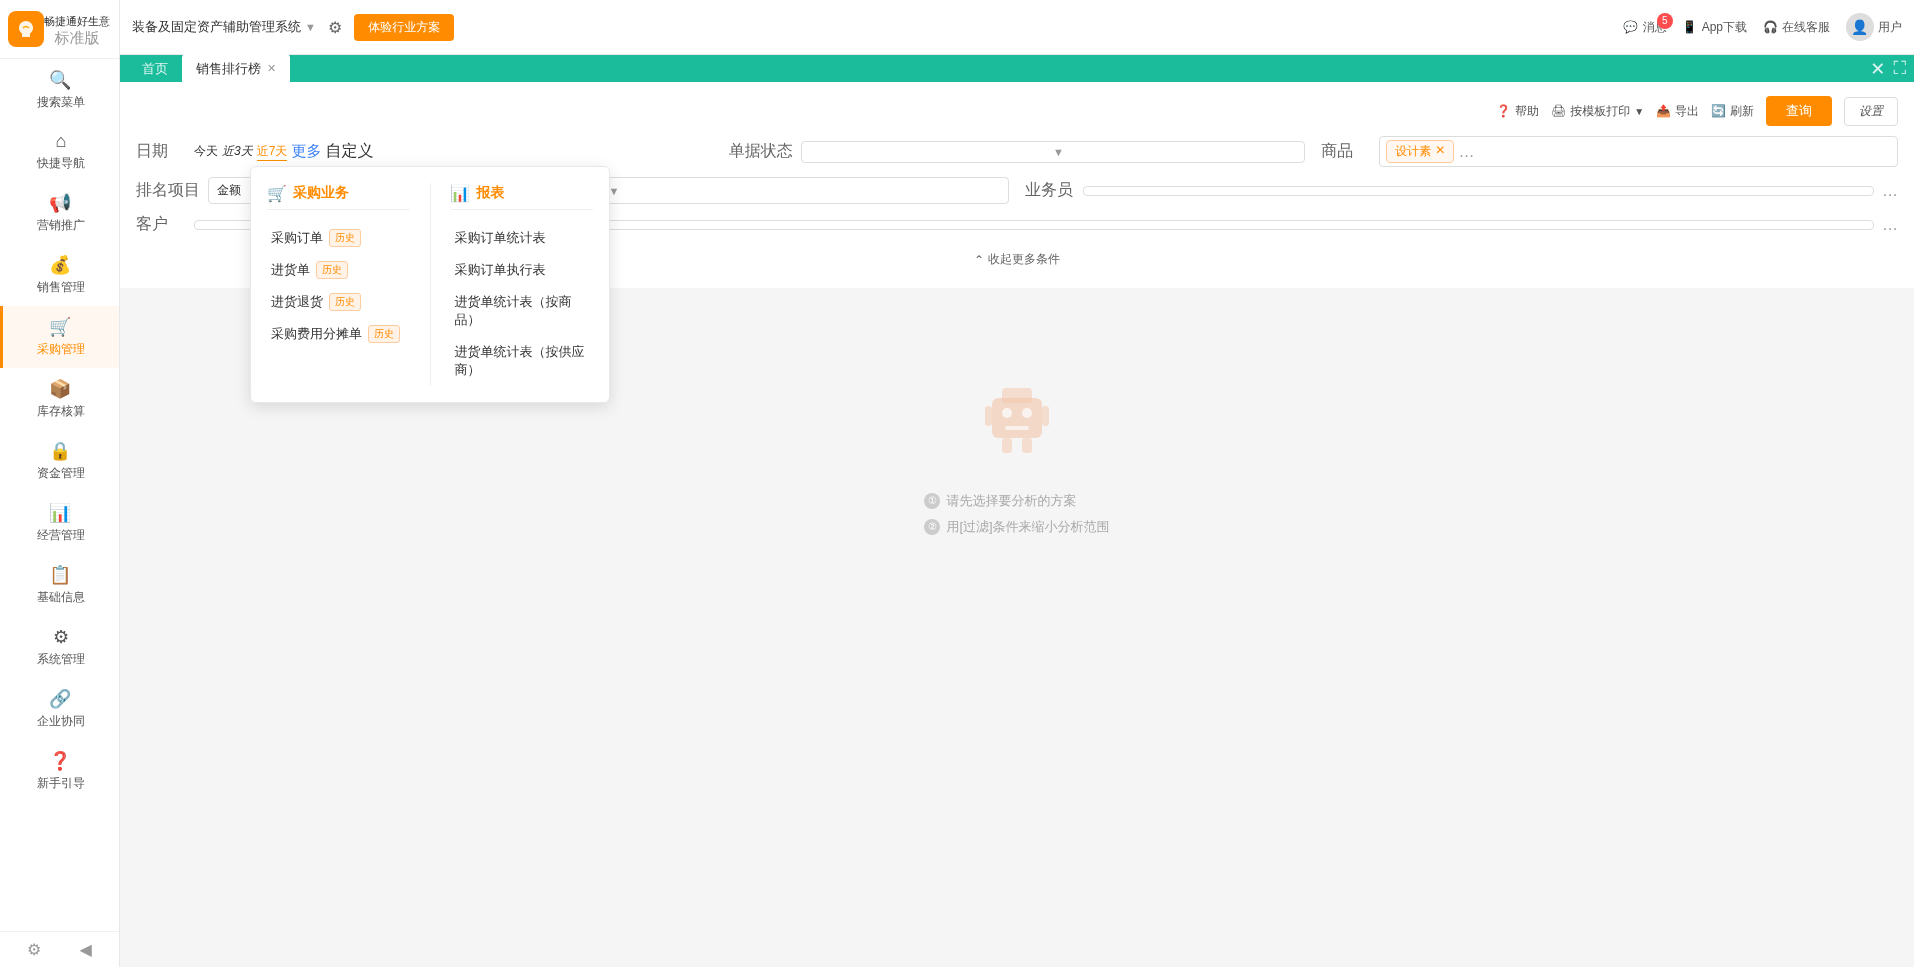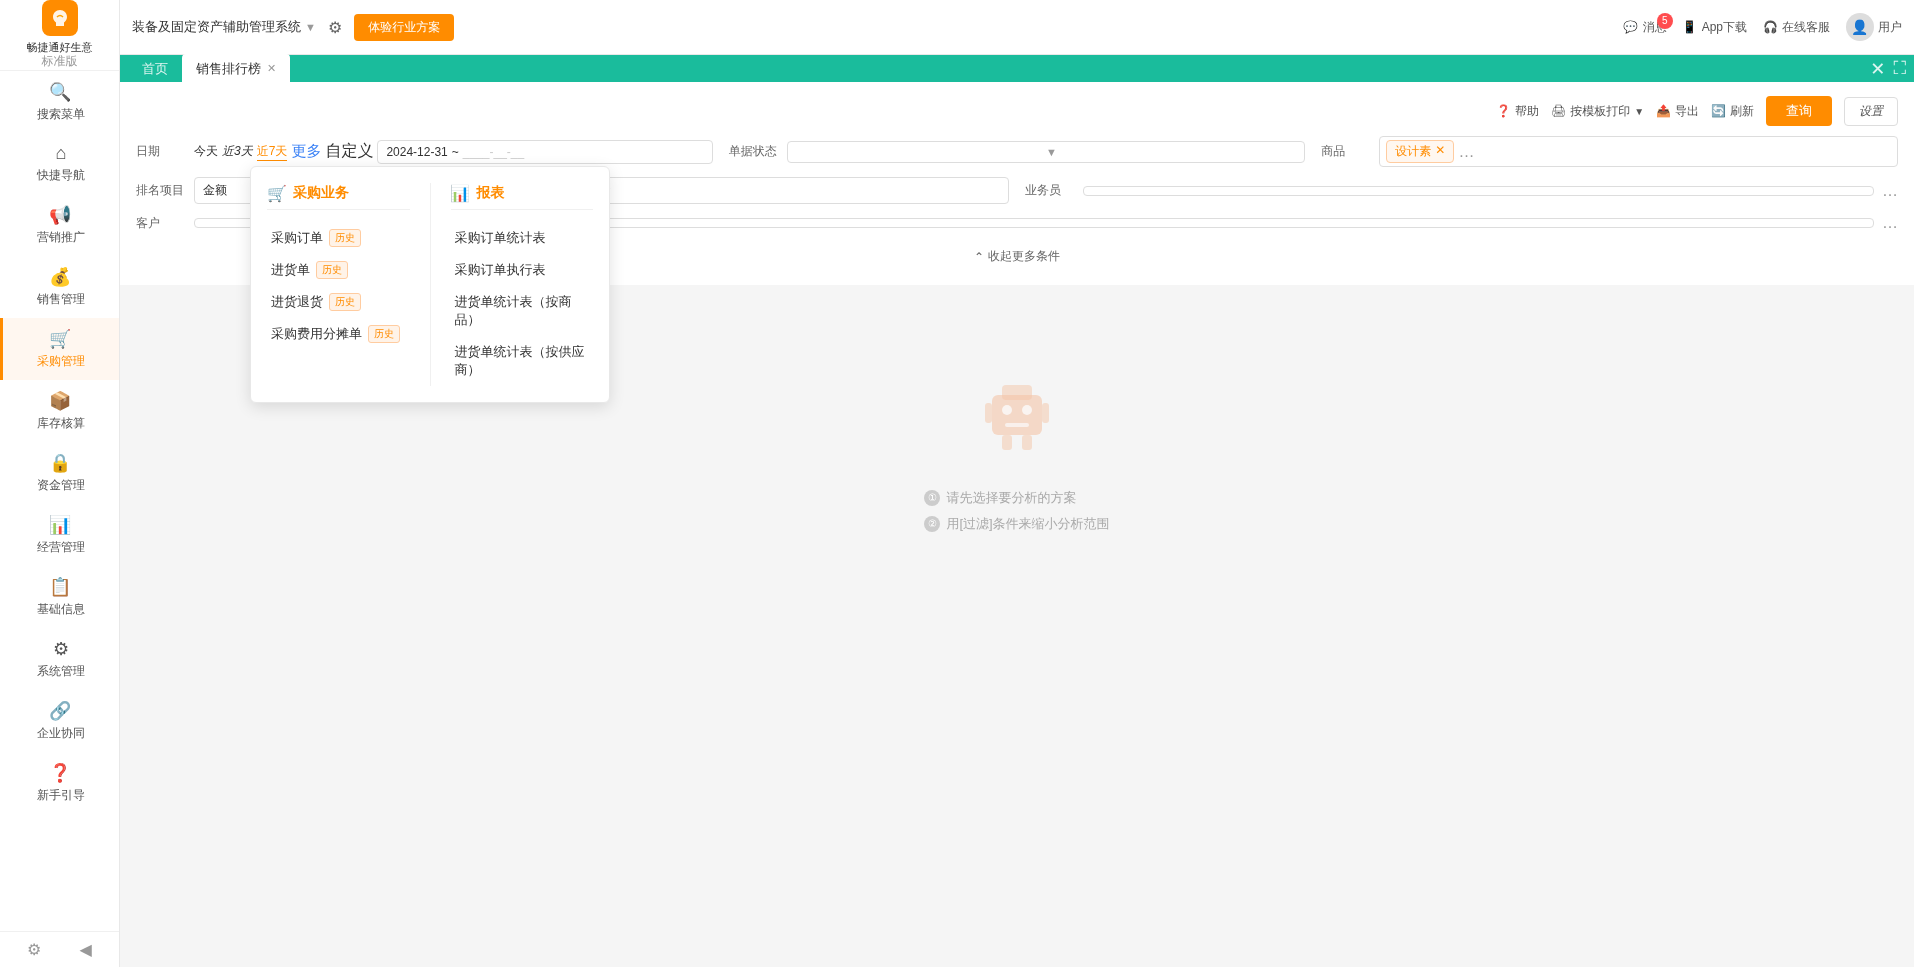--- a/index.html
+++ b/index.html
@@ -10,23 +10,23 @@
       width: 120px;
       background: #fff;
       display: flex;
       flex-direction: column;
       border-right: 1px solid #e8e8e8;
       flex-shrink: 0;
       position: relative;
       z-index: 100;
     }
     .sidebar-logo {
-      padding: 0 8px;
-      display: flex;
-      flex-direction: column;
+      padding: 10px 8px;
+      display: flex;
+      flex-direction: row;
       align-items: center;
       border-bottom: 1px solid #f0f0f0;
     }
     .sidebar-logo-icon {
       width: 36px;
       height: 36px;
       background: #ff8c00;
       border-radius: 8px;
       display: flex;
       align-items: center;
@@ -36,21 +36,21 @@
       font-weight: bold;
     }
     .sidebar-logo-text {
       font-size: 11px;
       color: #333;
       margin-top: 4px;
       text-align: center;
       line-height: 1.3;
     }
     .sidebar-logo-badge {
-      font-size: 12px;
+      font-size: 15px;
       color: #999;
     }
     .sidebar-nav {
       flex: 1;
       overflow-y: auto;
     }
     .sidebar-item {
       display: flex;
       flex-direction: column;
       align-items: center;
@@ -259,21 +259,21 @@
     }
     .filter-field {
       display: flex;
       align-items: center;
       gap: 8px;
       flex: 1;
       min-width: 0;
     }
     .filter-label {
       color: #666;
-      font-size: 12px;
+      font-size: 16px;
       white-space: nowrap;
       min-width: 50px;
     }
     .filter-input {
       flex: 1;
       border: 1px solid #ddd;
       border-radius: 4px;
       padding: 4px 8px;
       font-size: 12px;
       color: #333;
@@ -625,25 +625,20 @@
 
         <div class="filter-row">
           <div class="filter-field">
             <span class="filter-label">日期</span>
             <div style="display:flex; align-items:center; gap:4px; flex:1;">
               <span style="font-size:12px; color:#333; cursor:pointer;">今天</span>
               <span style="font-size:12px; color:#333; cursor:pointer;font-style:italic;">近3天</span>
               <span style="font-size:12px; color:#ff8c00; cursor:pointer; border-bottom:1px solid #ff8c00;">近7天</span>
               <span style="font-size:15px; color:#3b82f6; cursor:pointer;">更多</span>
               <span style="font-size:16px; color:#333; cursor:pointer;">自定义</span>
-              <div class="filter-input-date">
-                <span>2024-12-31</span>
-                <span class="date-sep">~</span>
-                <span style="color:#ccc;">____-__-__</span>
-              </div>
             </div>
           </div>
 
           <div class="filter-field">
             <span class="filter-label">单据状态</span>
             <div class="filter-select">
               <span style="color:#ccc;"></span>
               <span class="chevron">▼</span>
             </div>
           </div>

